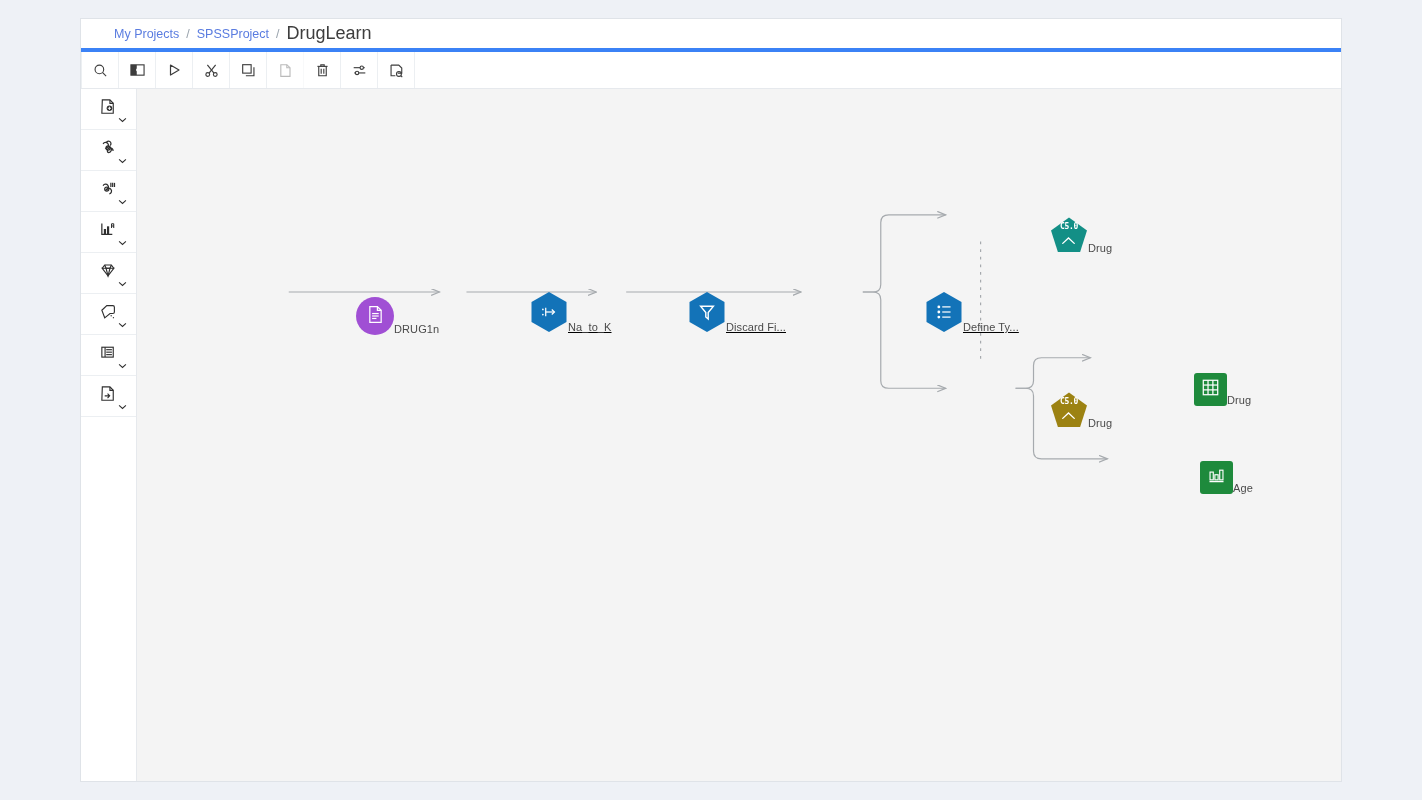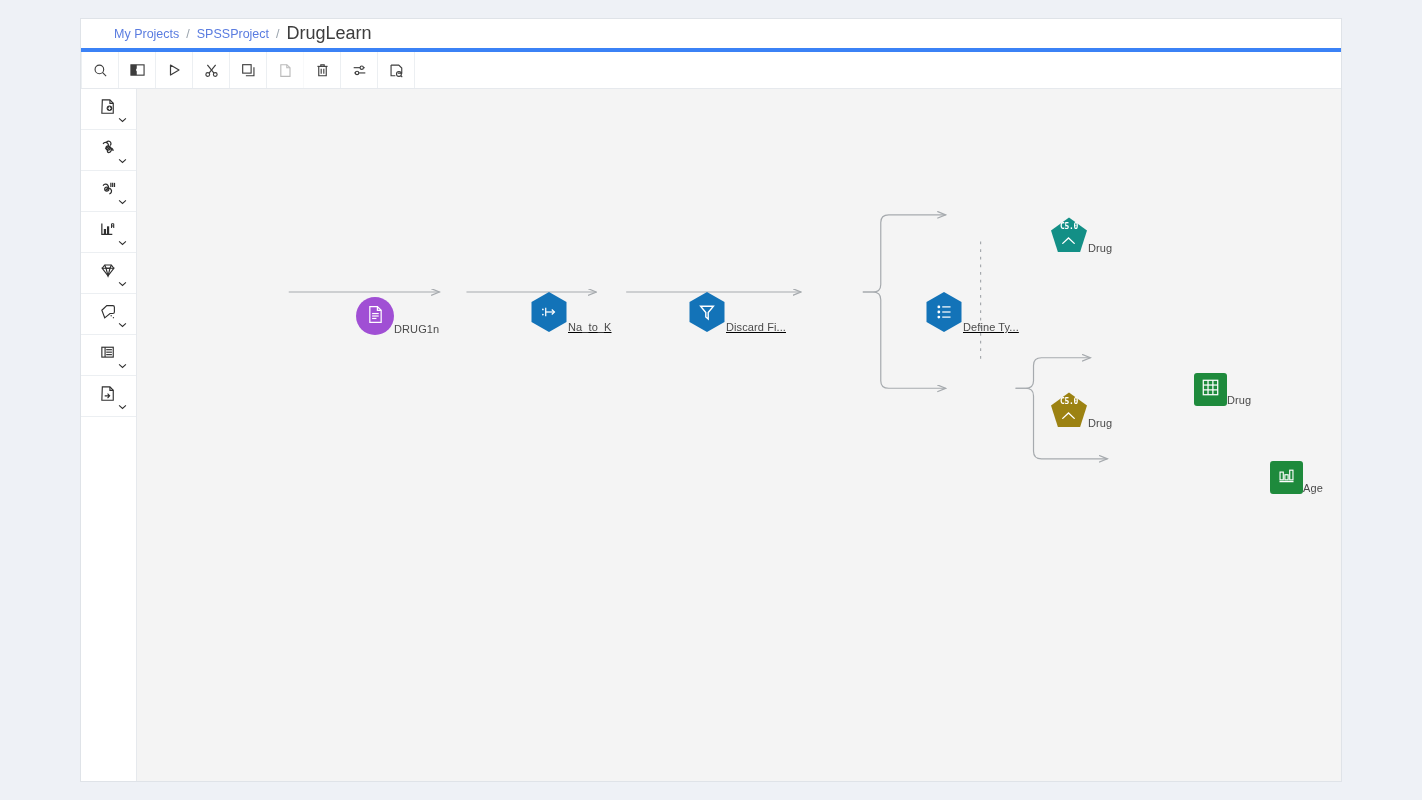--- a/index.html
+++ b/index.html
@@ -561,21 +561,21 @@
                 <line x1="2.4" y1="12.5" x2="17.6" y2="12.5"></line>
                 <line x1="7.4" y1="2.4" x2="7.4" y2="17.6"></line>
                 <line x1="12.5" y1="2.4" x2="12.5" y2="17.6"></line>
               </svg>
             </span>
           </div>
         </div>
         <div class="node-label">Drug</div>
       </div>
 
-      <div class="node" style="left:1102px; top:372px;padding-left:31px;">
+      <div class="node" style="left:1032px; top:372px;padding-left:31px;">
         <div class="node-glyph">
           <div class="glyph-sq" style="background:#1e8a3c;">
             <span>
               <svg width="19" height="19" viewBox="0 0 20 20" fill="none" stroke="#ffffff" stroke-width="1.2">
                 <rect x="3.2" y="6.4" width="3.4" height="8.2"></rect>
                 <rect x="8.3" y="9.2" width="3.4" height="5.4"></rect>
                 <rect x="13.4" y="4.4" width="3.4" height="10.2"></rect>
                 <line x1="2.6" y1="16.4" x2="17.4" y2="16.4" stroke-width="1.4"></line>
               </svg>
             </span>

